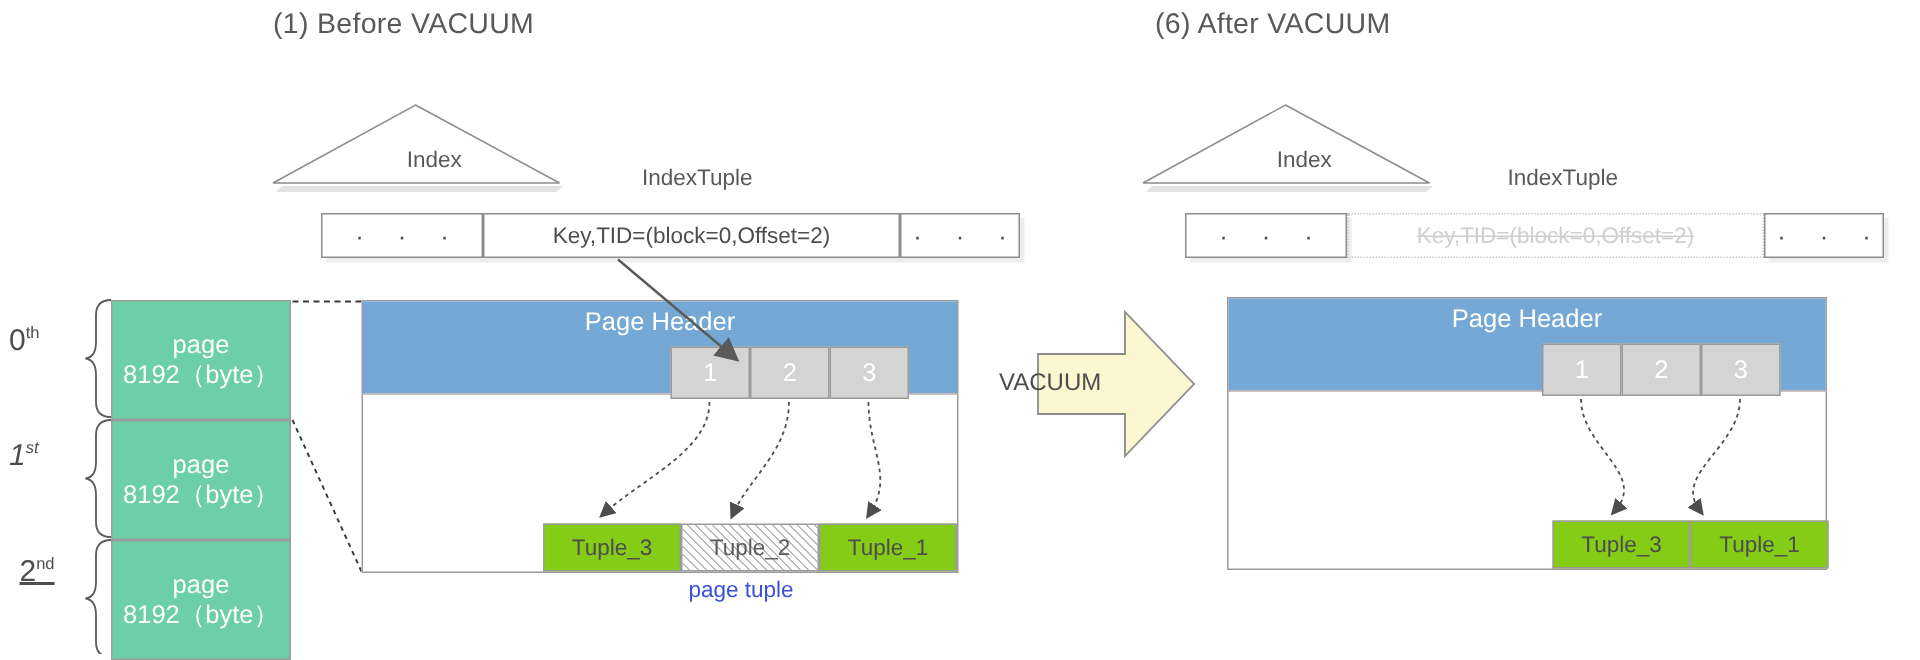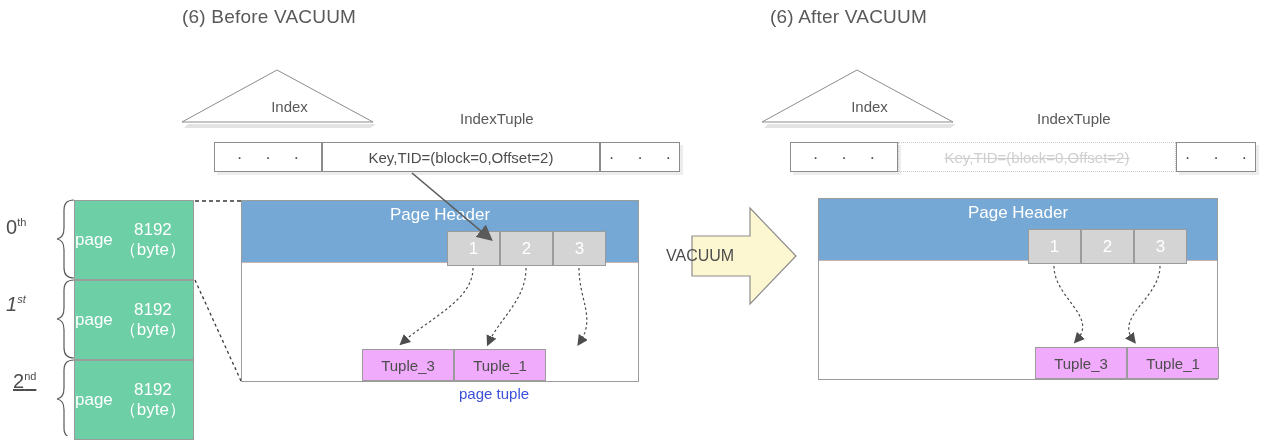--- a/index.html
+++ b/index.html
@@ -20,21 +20,21 @@
 
   
   .triangle-wrap{width:195px;height:60px;}
   .triangle-wrap svg{display:block;}
   .triangle-label{
     position:absolute;left:12px;top:30px;width:195px;text-align:center;
     font-size:15px;color:#595959;
   }
 
   
-  .idx-label{font-size:15px;color:#595959;white-space:nowrap;margin-left:32px;}
+  .idx-label{font-size:15px;color:#595959;white-space:nowrap;}
   .idx-strip{display:flex;align-items:stretch;height:30px;}
   .idx-cell{
     border:1px solid #8c8c8c;background:#fff;
     display:flex;align-items:center;justify-content:center;
     font-size:15px;color:#4d4d4d;white-space:nowrap;
     box-sizing:border-box;
     box-shadow:3px 3px 0 rgba(0,0,0,.07);
   }
   .idx-dots{letter-spacing:9px;font-size:17px;line-height:1;padding-left:9px;}
   .idx-cell.removed{
@@ -43,21 +43,21 @@
     text-decoration:line-through;
     text-decoration-color:#cfcfcf;
     box-shadow:none;
     background:transparent;
   }
 
   
   .page-block{
     background:#6ccfa5;border:1px solid #9b9b9b;box-sizing:border-box;
     color:#ffffff;font-size:17px;line-height:1.15;
-    display:flex;align-items:center;justify-content:center;
+    display:flex;flex-direction:column;align-items:center;justify-content:center;
     text-align:center;
   }
   .ord-label{font-size:20px;color:#4d4d4d;white-space:nowrap;}
   .ord-label sup{font-size:11px;margin-top:30px;}
 
   
   .page-box{
     border:1px solid #9b9b9b;background:#ffffff;box-sizing:border-box;
   }
   .page-header{
@@ -65,21 +65,21 @@
     display:flex;align-items:flex-start;justify-content:center;
     font-size:17px;box-sizing:border-box;padding-top:4px;
     border-bottom:1px solid #c9b5b0;
   }
   .lp{
     background:#d4d4d4;border:1px solid #9b9b9b;box-sizing:border-box;
     color:#ffffff;font-size:17px;
     display:flex;align-items:center;justify-content:center;
   }
   .tuple{
-    background:#f0abfc;border:1px solid #9b9b9b;box-sizing:border-box;
+    background:#84cc16;border:1px solid #9b9b9b;box-sizing:border-box;
     color:#4d4d4d;font-size:15px;
     display:flex;align-items:center;justify-content:center;
   }
   .tuple.dead{
     background:
       repeating-linear-gradient(45deg,
         #ffffff 0px,#ffffff 3px,
         #b9b9b9 3px,#b9b9b9 4px);
     color:#5a5a5a;
   }
@@ -88,21 +88,21 @@
   
   .vacuum-text{
     position:absolute;font-size:16px;color:#4d4d4d;white-space:nowrap;
   }
 
   svg.overlay{position:absolute;left:0;top:0;pointer-events:none;}
 </style>
 </head>
 <body>
 
-<div class="abs panel-title" style="left:182px;top:6px;">(6) Before VACUUM</div>
+<div class="abs panel-title" style="left:182px;top:6px;">(1) Before VACUUM</div>
 
 <div class="abs panel-title" style="left:770px;top:6px;">(6) After VACUUM</div>
 
 <div class="abs triangle-wrap" style="left:180px;top:68px;">
   <svg width="195" height="60" viewBox="0 0 195 60">
     <polygon points="97,2 193,54 2,54" fill="#ffffff" stroke="#8c8c8c" stroke-width="1"></polygon>
     <polygon points="8,56 196,56 188,62 2,62" fill="#d9d9d9" opacity="0.75"></polygon>
   </svg>
   <div class="triangle-label">Index</div>
 </div>
@@ -170,20 +170,21 @@
 </div>
 
 <div class="abs" style="left:447px;top:231px;display:flex;">
   <div class="lp" style="width:53px;height:35px;">1</div>
   <div class="lp" style="width:53px;height:35px;">2</div>
   <div class="lp" style="width:53px;height:35px;">3</div>
 </div>
 
 <div class="abs" style="left:362px;top:349px;display:flex;">
   <div class="tuple" style="width:92px;height:32px;">Tuple_3</div>
+  <div class="tuple dead" style="width:92px;height:32px;">Tuple_2</div>
   <div class="tuple" style="width:92px;height:32px;">Tuple_1</div>
 </div>
 
 <div class="abs dead-label" style="left:459px;top:385px;">page tuple</div>
 
 <svg class="overlay" width="1280" height="440">
   <defs>
     <marker id="ah" markerWidth="9" markerHeight="9" refX="5" refY="4.5" orient="auto">
       <path d="M0,0 L9,4.5 L0,9 z" fill="#4d4d4d"></path>
     </marker>

